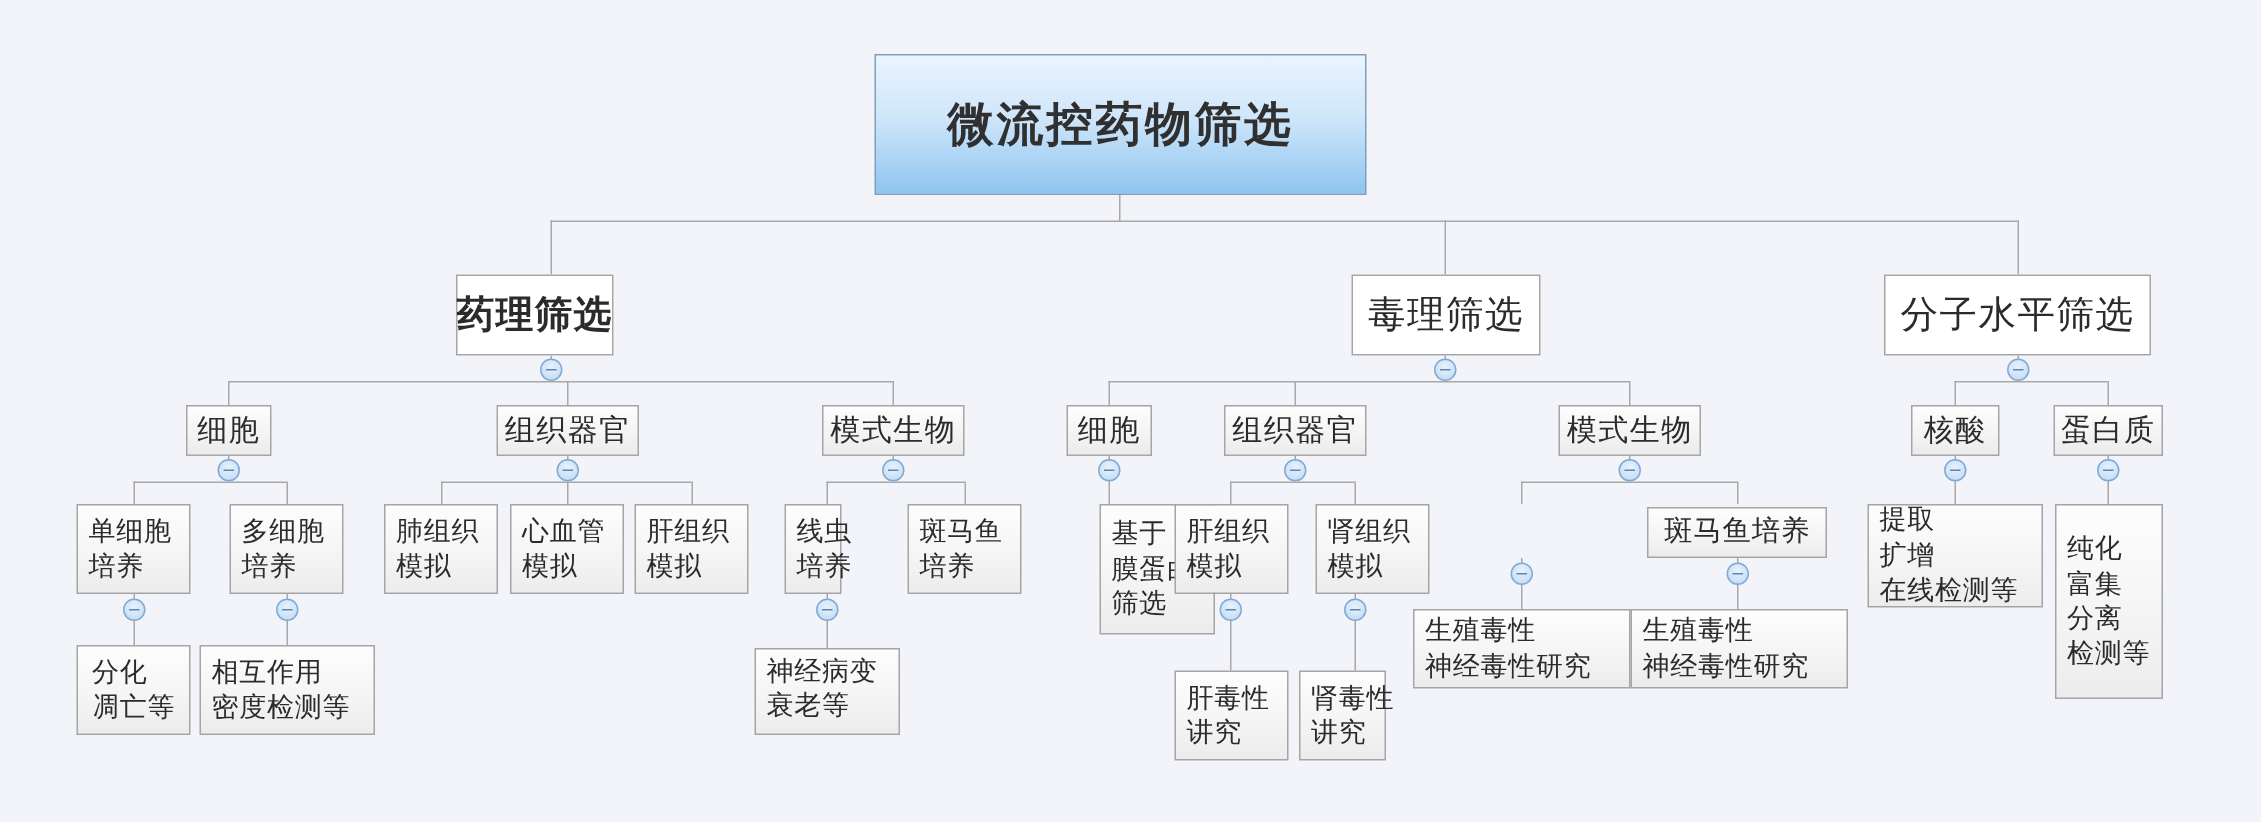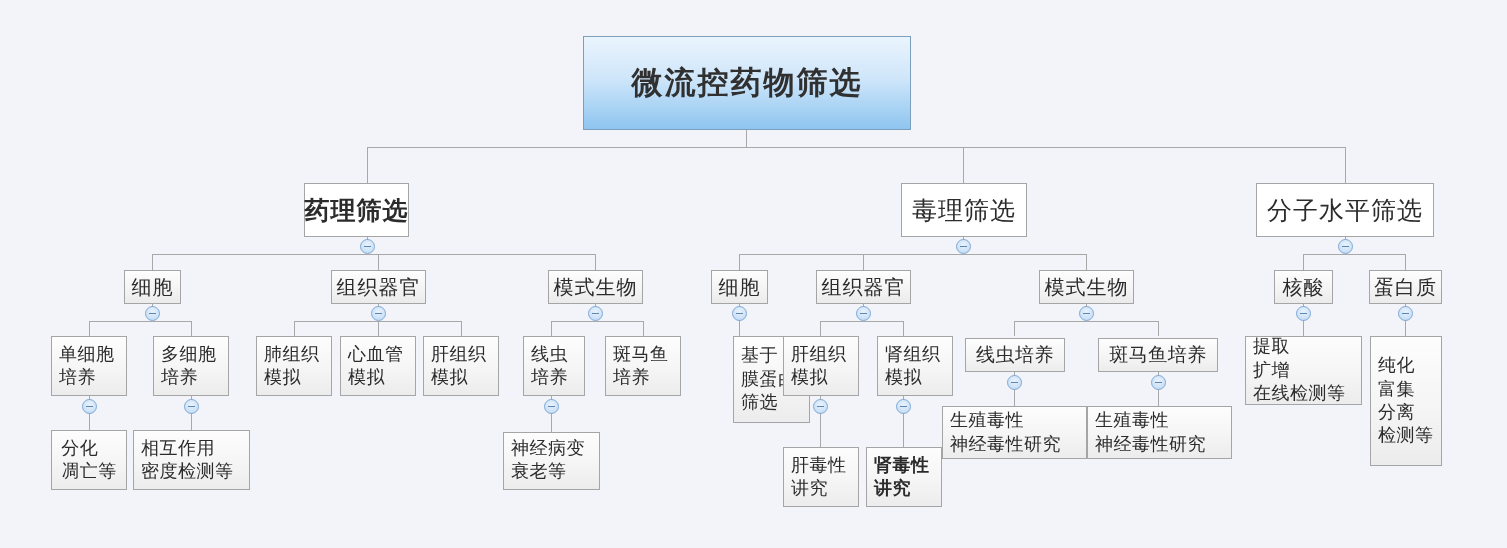--- a/index.html
+++ b/index.html
@@ -203,21 +203,21 @@
   </div>
   <div class="node leaf" style="left:340px;top:336px;width:76px;height:60px;">
     <span class="ln">心血管
 模拟</span>
   </div>
   <div class="node leaf" style="left:423px;top:336px;width:76px;height:60px;">
     <span class="ln">肝组织
 模拟</span>
   </div>
 
-  <div class="node leaf" style="left:523px;top:336px;width:62px;height:60px;">
+  <div class="node leaf" style="left:523px;top:336px;width:38px;height:60px;">
     <span class="ln">线虫
 培养</span>
   </div>
   <div class="node leaf" style="left:605px;top:336px;width:76px;height:60px;">
     <span class="ln">斑马鱼
 培养</span>
   </div>
   <div class="node leaf" style="left:503px;top:432px;width:97px;height:58px;font-family:Liberation Mono, monospace;">
     <span class="ln">神经病变
 衰老等</span>
@@ -244,28 +244,25 @@
 模拟</span>
   </div>
   <div class="node leaf" style="left:866px;top:336px;width:76px;height:60px;margin-left:11px;">
     <span class="ln">肾组织
 模拟</span>
   </div>
   <div class="node leaf" style="left:783px;top:447px;width:76px;height:60px;">
     <span class="ln">肝毒性
 讲究</span>
   </div>
-  <div class="node leaf" style="left:866px;top:447px;width:76px;height:60px;font-weight:bold;">
+  <div class="node leaf" style="left:866px;top:447px;width:58px;height:60px;">
     <span class="ln">肾毒性
 讲究</span>
   </div>
 
-  <div class="node leaf center" style="left:965px;top:338px;width:100px;height:34px;font-size:19px;">
-    <span class="ln">线虫培养</span>
-  </div>
   <div class="node leaf center" style="left:1098px;top:338px;width:120px;height:34px;font-size:19px;">
     <span class="ln">斑马鱼培养</span>
   </div>
   <div class="node leaf" style="left:942px;top:406px;width:145px;height:53px;">
     <span class="ln">生殖毒性
 神经毒性研究</span>
   </div>
   <div class="node leaf" style="left:1087px;top:406px;width:145px;height:53px;">
     <span class="ln">生殖毒性
 神经毒性研究</span>

